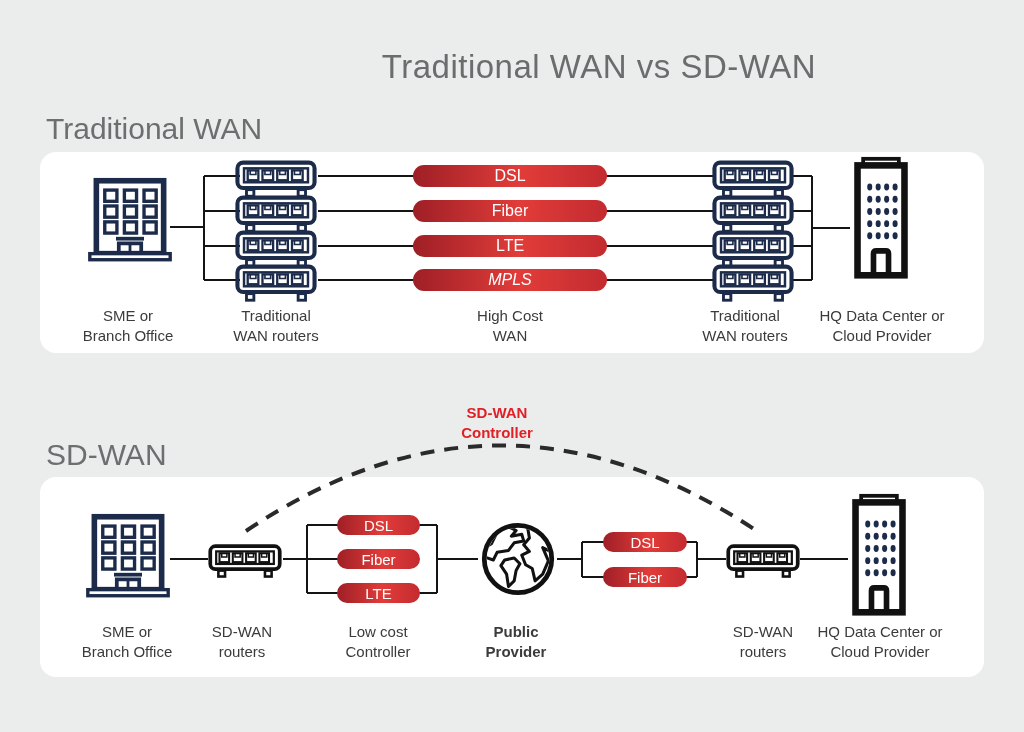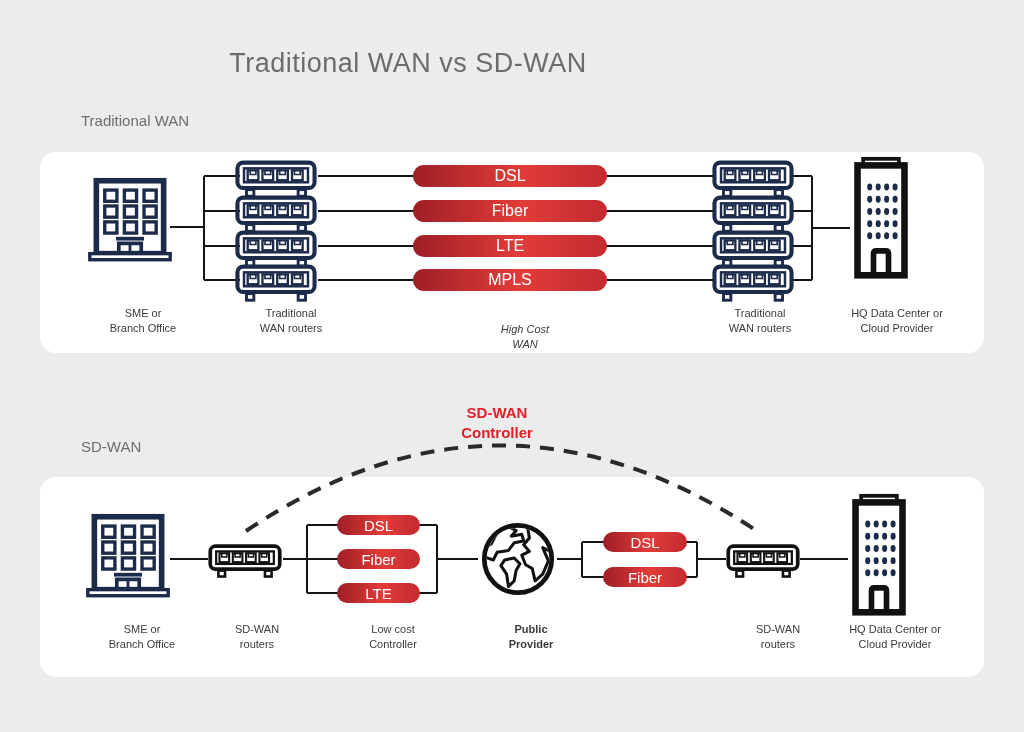--- a/index.html
+++ b/index.html
@@ -4,32 +4,32 @@
 <style>
   html,body{margin:0;padding:0;}
   body{
     width:1024px;height:732px;position:relative;overflow:hidden;
     background:#ebecec;
     font-family:"Liberation Sans", sans-serif;
     -webkit-font-smoothing:antialiased;
   }
   .abs{position:absolute;}
   .title{
-    left:0;top:48px;width:816px;text-align:center;
-    font-size:27px;color:#6b6c6e;letter-spacing:0.5px;
+    left:0;top:48px;width:816px;text-align:right;
+    font-size:33px;color:#6b6c6e;letter-spacing:0.5px;
   }
   .section-label{
-    font-size:15px;color:#6d6e70;margin-left:35px;
+    font-size:30px;color:#6d6e70;
   }
   .panel{
     background:#ffffff;border-radius:16px;
   }
   .caption{
-    font-size:11px;line-height:1.35;color:#3b3b3b;text-align:center;
-    transform:translateX(-50%);white-space:nowrap;margin-left:15px;
+    font-size:15px;line-height:1.35;color:#3b3b3b;text-align:center;
+    transform:translateX(-50%);white-space:nowrap;
   }
   .caption span{display:block;}
   .controller-label{
     font-size:15px;font-weight:bold;line-height:1.35;color:#e01f26;
     text-align:center;transform:translateX(-50%);white-space:nowrap;
   }
   .controller-label span{display:block;}
   .pill{
     background:linear-gradient(90deg,#9e1f26 0%,#e13c39 55%,#c32b30 100%);
     color:#ffffff;display:flex;align-items:center;justify-content:center;
@@ -195,21 +195,21 @@
 <svg class="abs icon navy" style="left:235px;top:230px;" width="82" height="38">
     <use href="#sym-router"></use>
   </svg>
 <svg class="abs icon navy" style="left:235px;top:264px;" width="82" height="38">
     <use href="#sym-router"></use>
   </svg>
 
 <div class="abs pill pill-lg" style="left:413px;top:165px;">DSL</div>
 <div class="abs pill pill-lg" style="left:413px;top:200px;">Fiber</div>
 <div class="abs pill pill-lg" style="left:413px;top:235px;">LTE</div>
-<div class="abs pill pill-lg" style="left:413px;top:269px;">MPLS</div>
+<div class="abs pill pill-lg" style="left:413px;top:269px;font-style:italic;">MPLS</div>
 
 <svg class="abs icon navy" style="left:712px;top:160px;" width="82" height="38">
     <use href="#sym-router"></use>
   </svg>
 <svg class="abs icon navy" style="left:712px;top:195px;" width="82" height="38">
     <use href="#sym-router"></use>
   </svg>
 <svg class="abs icon navy" style="left:712px;top:230px;" width="82" height="38">
     <use href="#sym-router"></use>
   </svg>
@@ -222,21 +222,21 @@
   </svg>
 
 <div class="abs caption" style="left:128px;top:306px;">
   <span>SME or</span>
   <span>Branch Office</span>
 </div>
 <div class="abs caption" style="left:276px;top:306px;">
   <span>Traditional</span>
   <span>WAN routers</span>
 </div>
-<div class="abs caption" style="left:510px;top:322px;font-style:italic;">
+<div class="abs caption" style="left:510px;top:306px;">
   <span>High Cost</span>
   <span>WAN</span>
 </div>
 <div class="abs caption" style="left:745px;top:306px;">
   <span>Traditional</span>
   <span>WAN routers</span>
 </div>
 <div class="abs caption" style="left:882px;top:306px;">
   <span>HQ Data Center or</span>
   <span>Cloud Provider</span>

